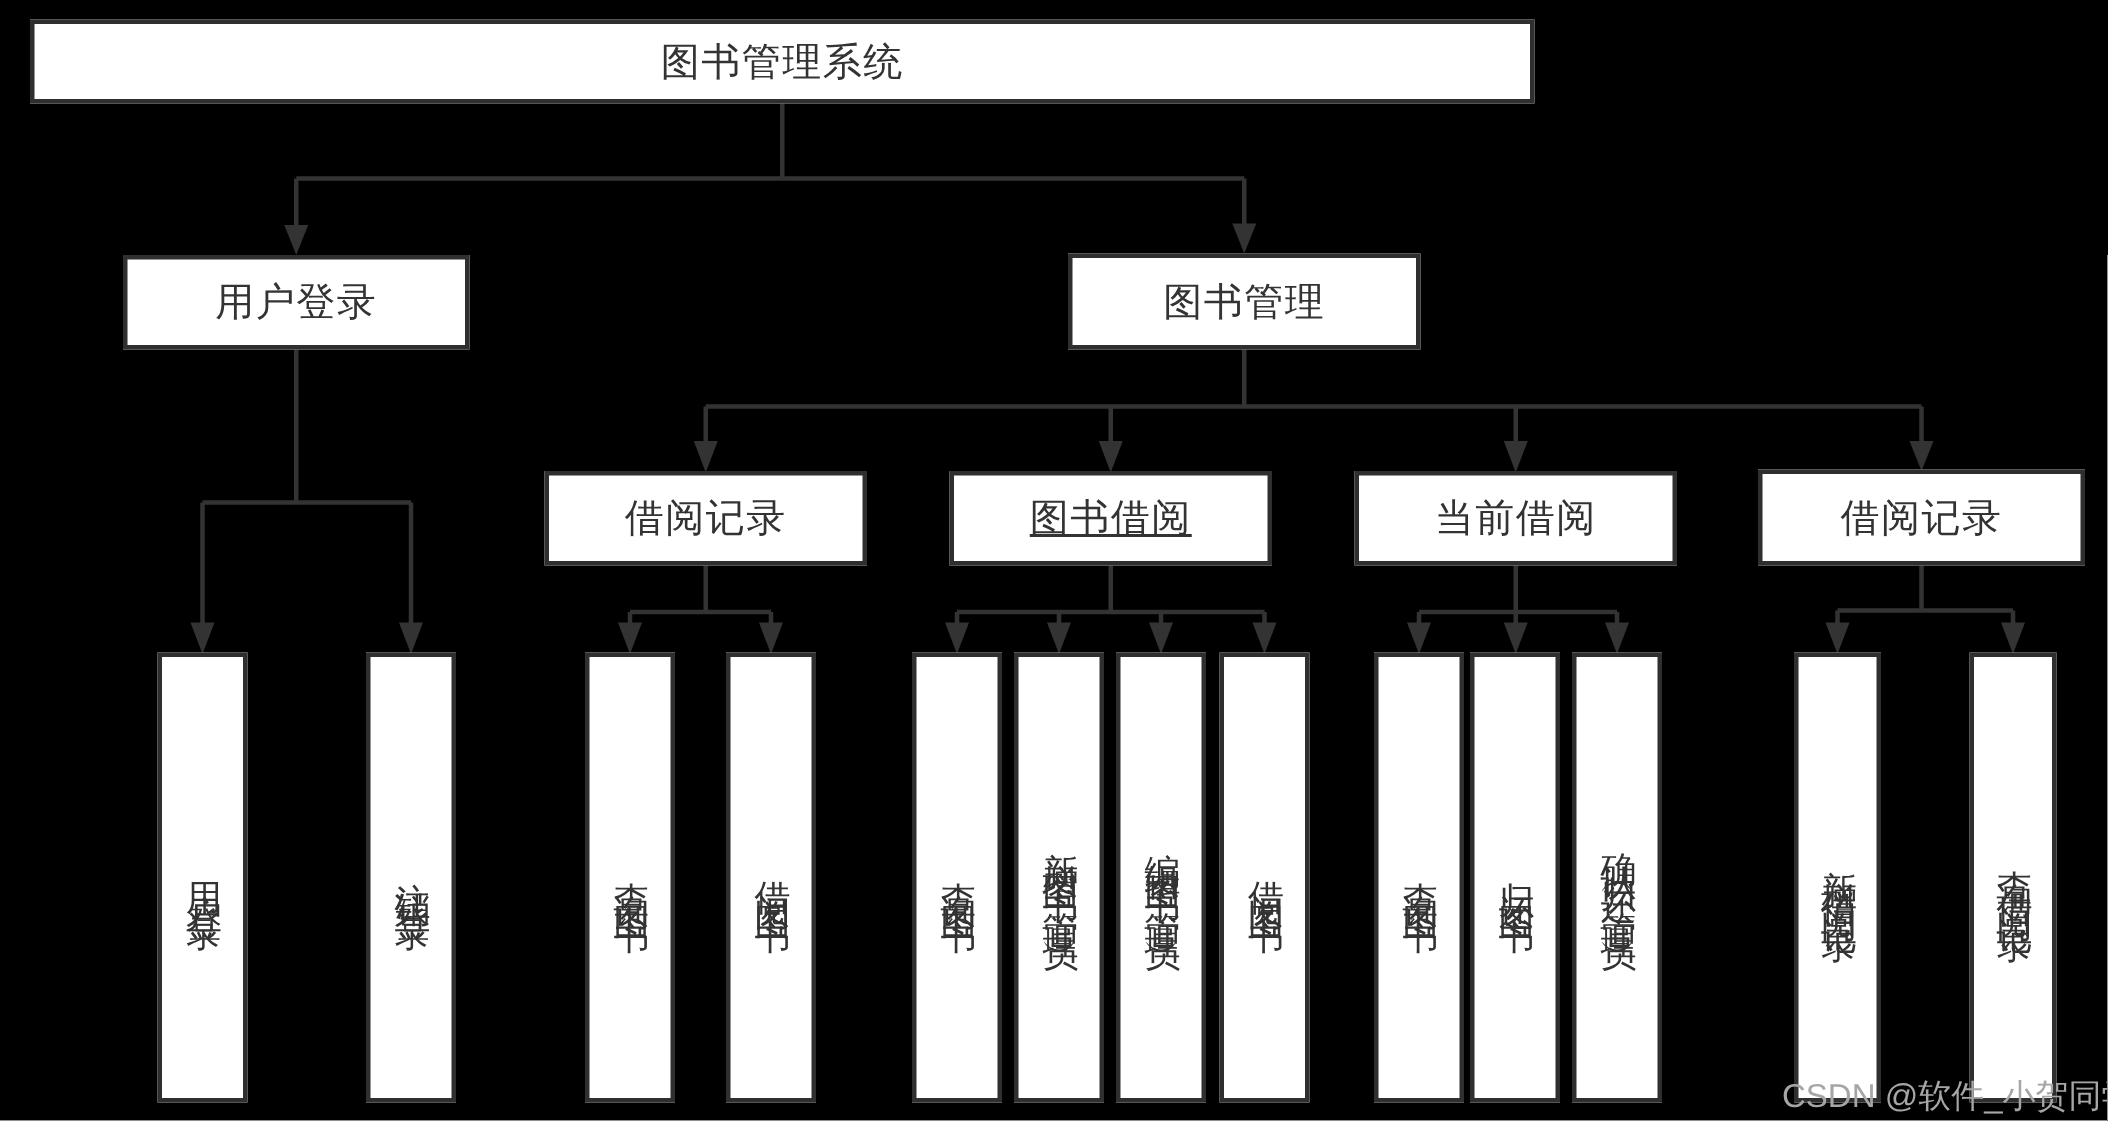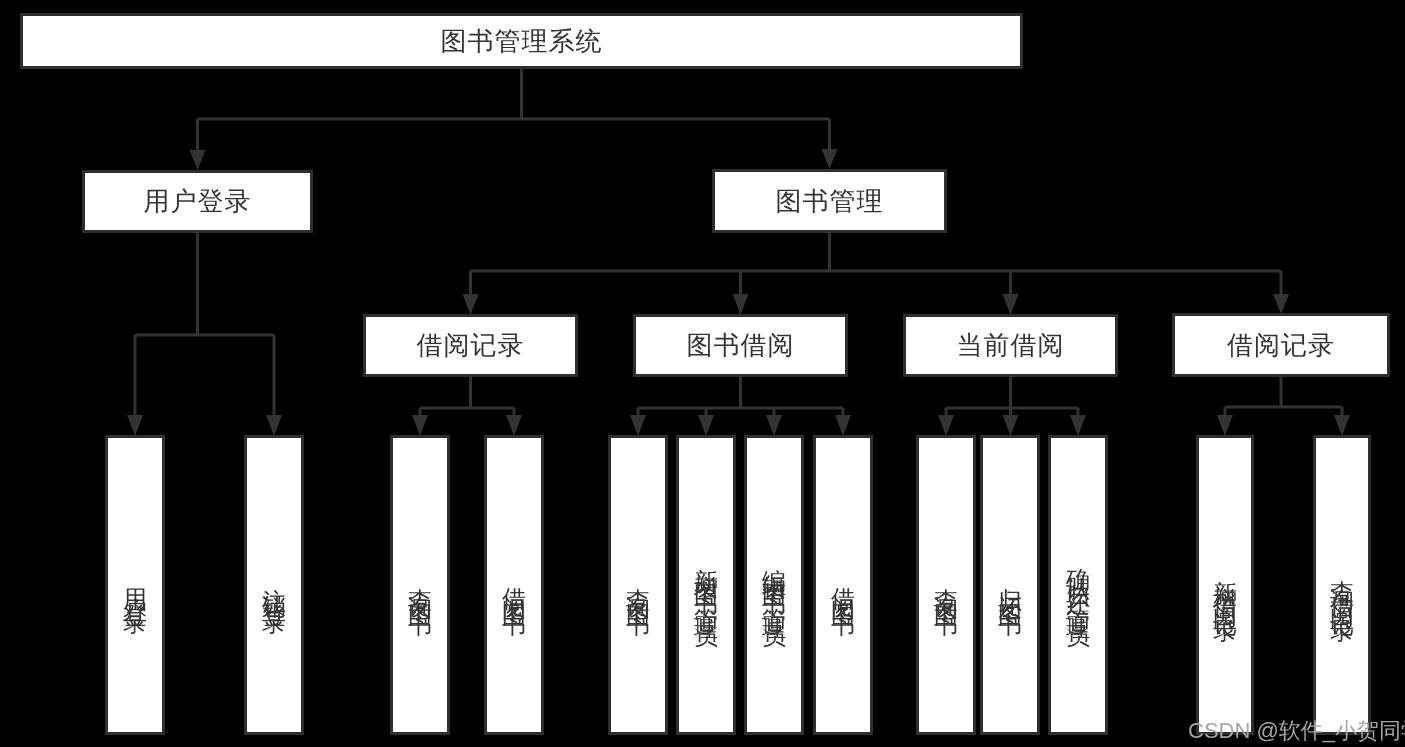--- a/index.html
+++ b/index.html
@@ -113,21 +113,21 @@
       <polygon class="arrow" points="1334,415 1350,415 1342,436"></polygon>
     </g>
   </svg>
 
   <div class="box hdr" style="left:20px; top:13px; width:1003px; height:56px;">图书管理系统</div>
 
   <div class="box hdr" style="left:82px; top:170px; width:231px; height:63px;">用户登录</div>
   <div class="box hdr" style="left:712px; top:169px; width:235px; height:64px;">图书管理</div>
 
   <div class="box hdr" style="left:363px; top:314px; width:215px; height:63px;">借阅记录</div>
-  <div class="box hdr" style="left:633px; top:314px; width:215px; height:63px;">图书借阅</div>
+  <div class="box hdr" style="left:633px; top:314px; width:215px; height:63px;text-decoration:underline;">图书借阅</div>
   <div class="box hdr" style="left:903px; top:314px; width:215px; height:63px;text-align:center;">当前借阅</div>
   <div class="box hdr" style="left:1172px; top:313px; width:218px; height:64px;">借阅记录</div>
 
   <div class="box leaf" style="left:105px;">
     <span class="vtxt">用户登录</span>
   </div>
   <div class="box leaf" style="left:244px;">
     <span class="vtxt">注销登录</span>
   </div>
 

